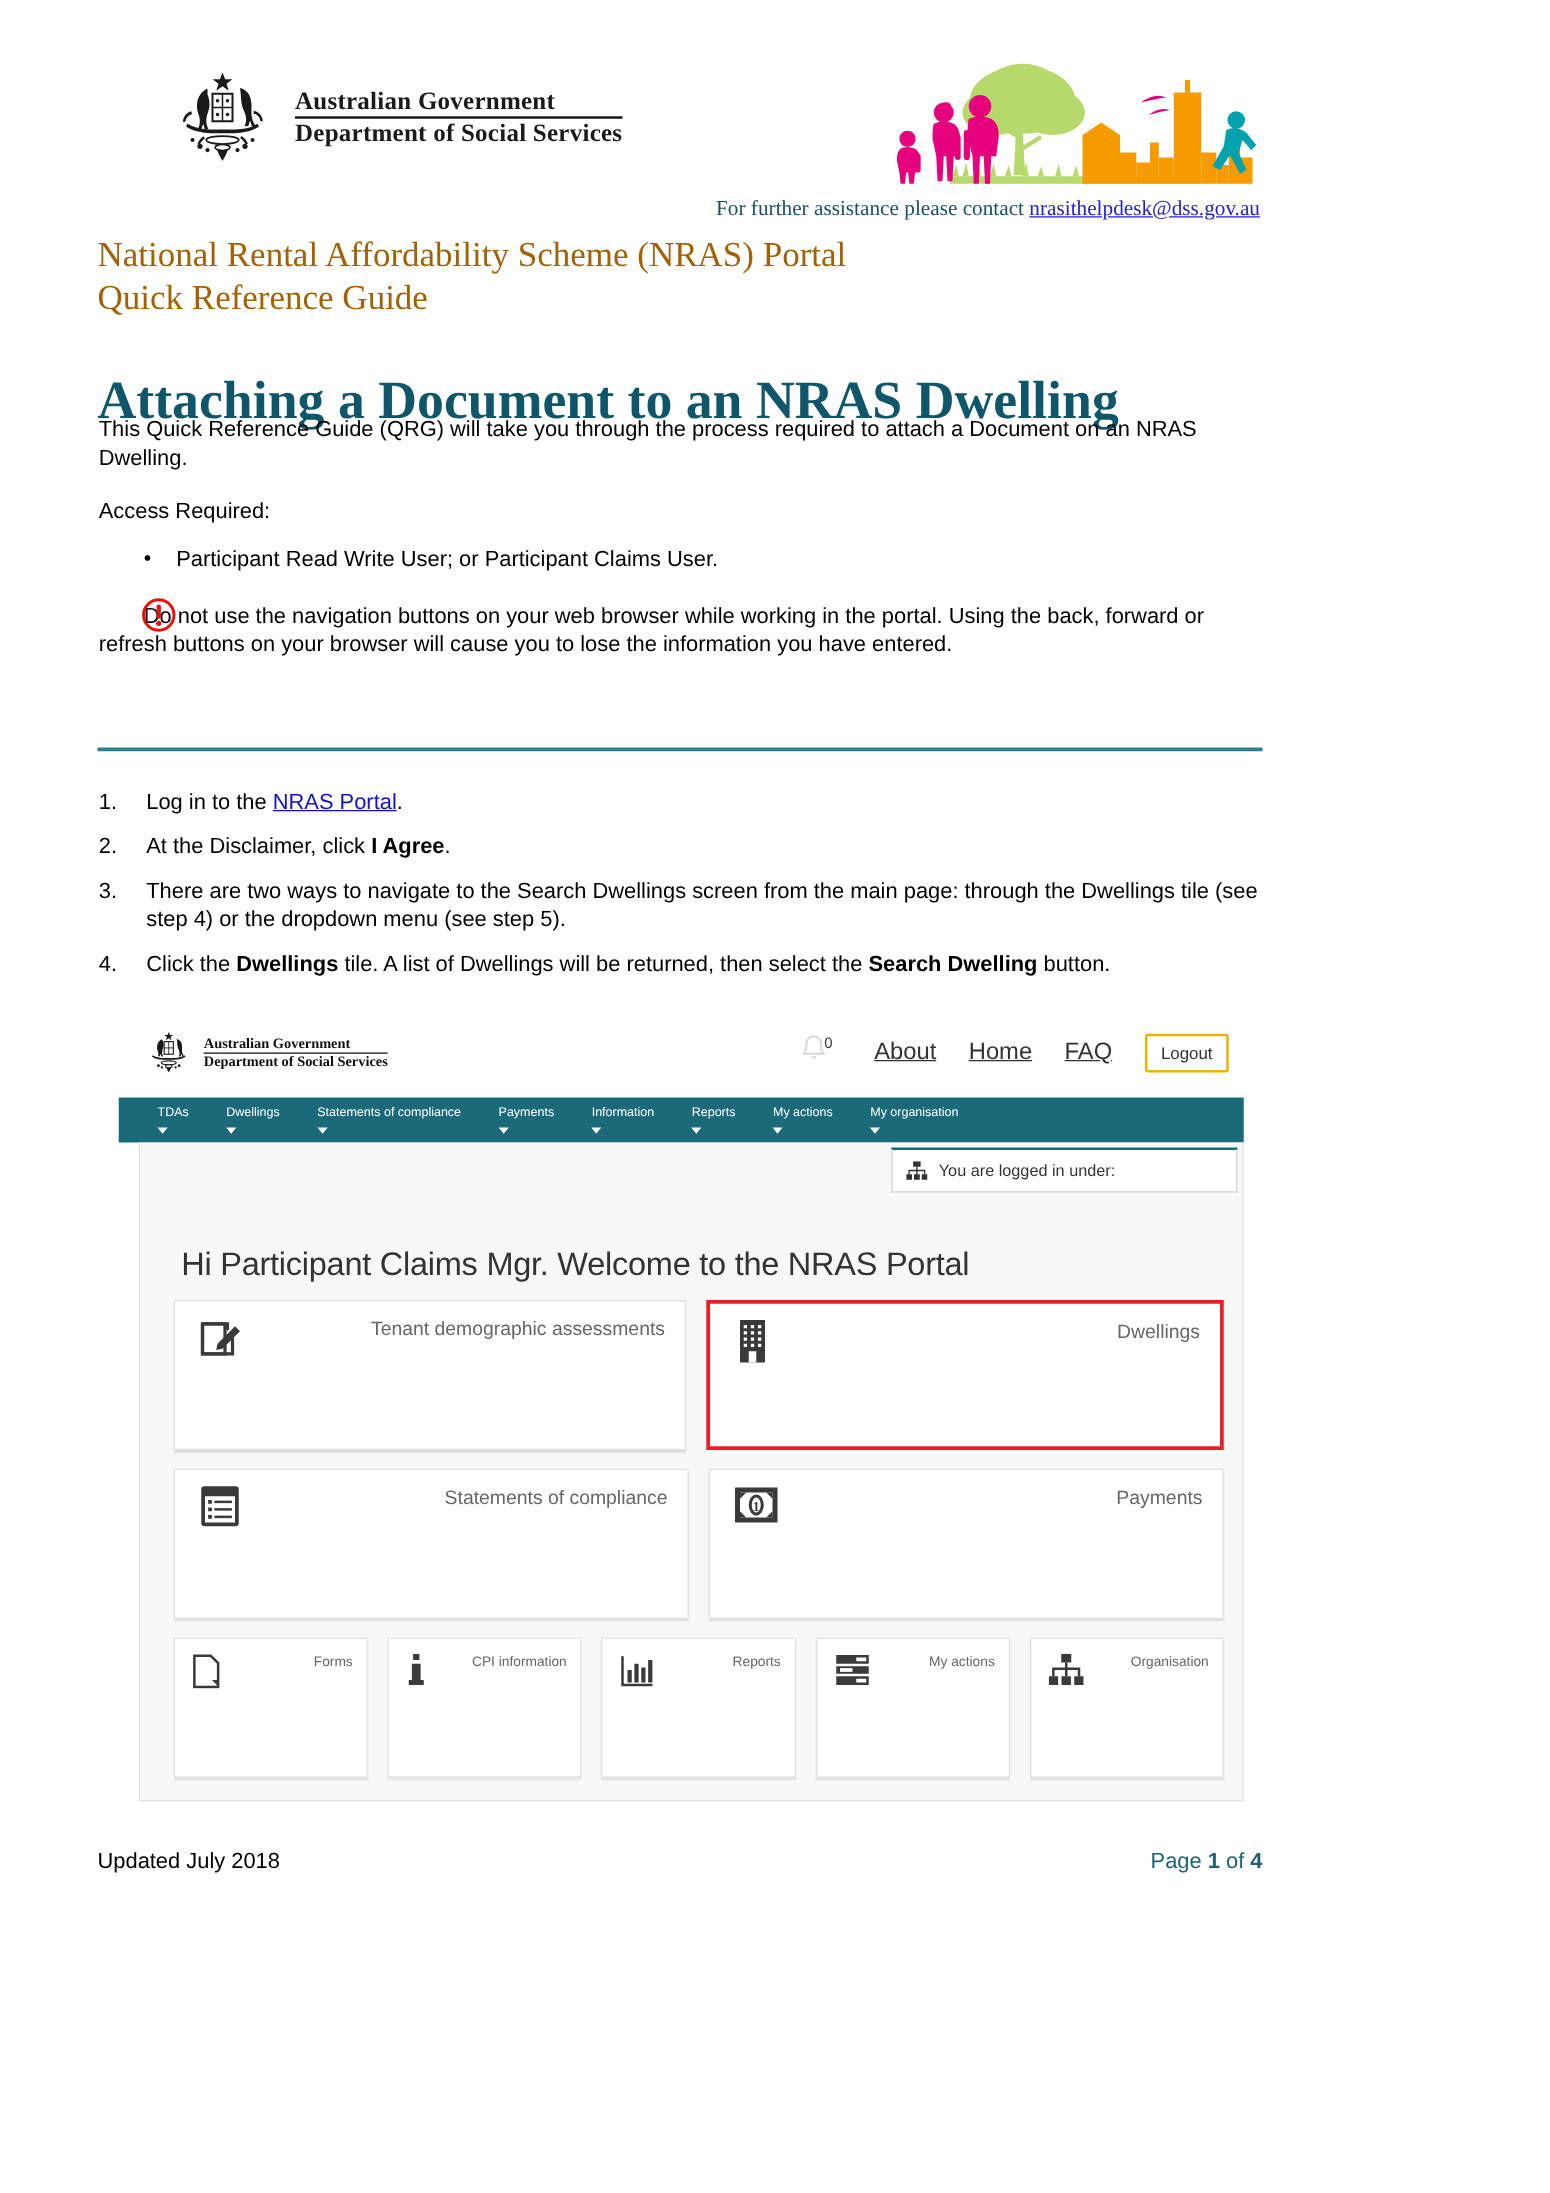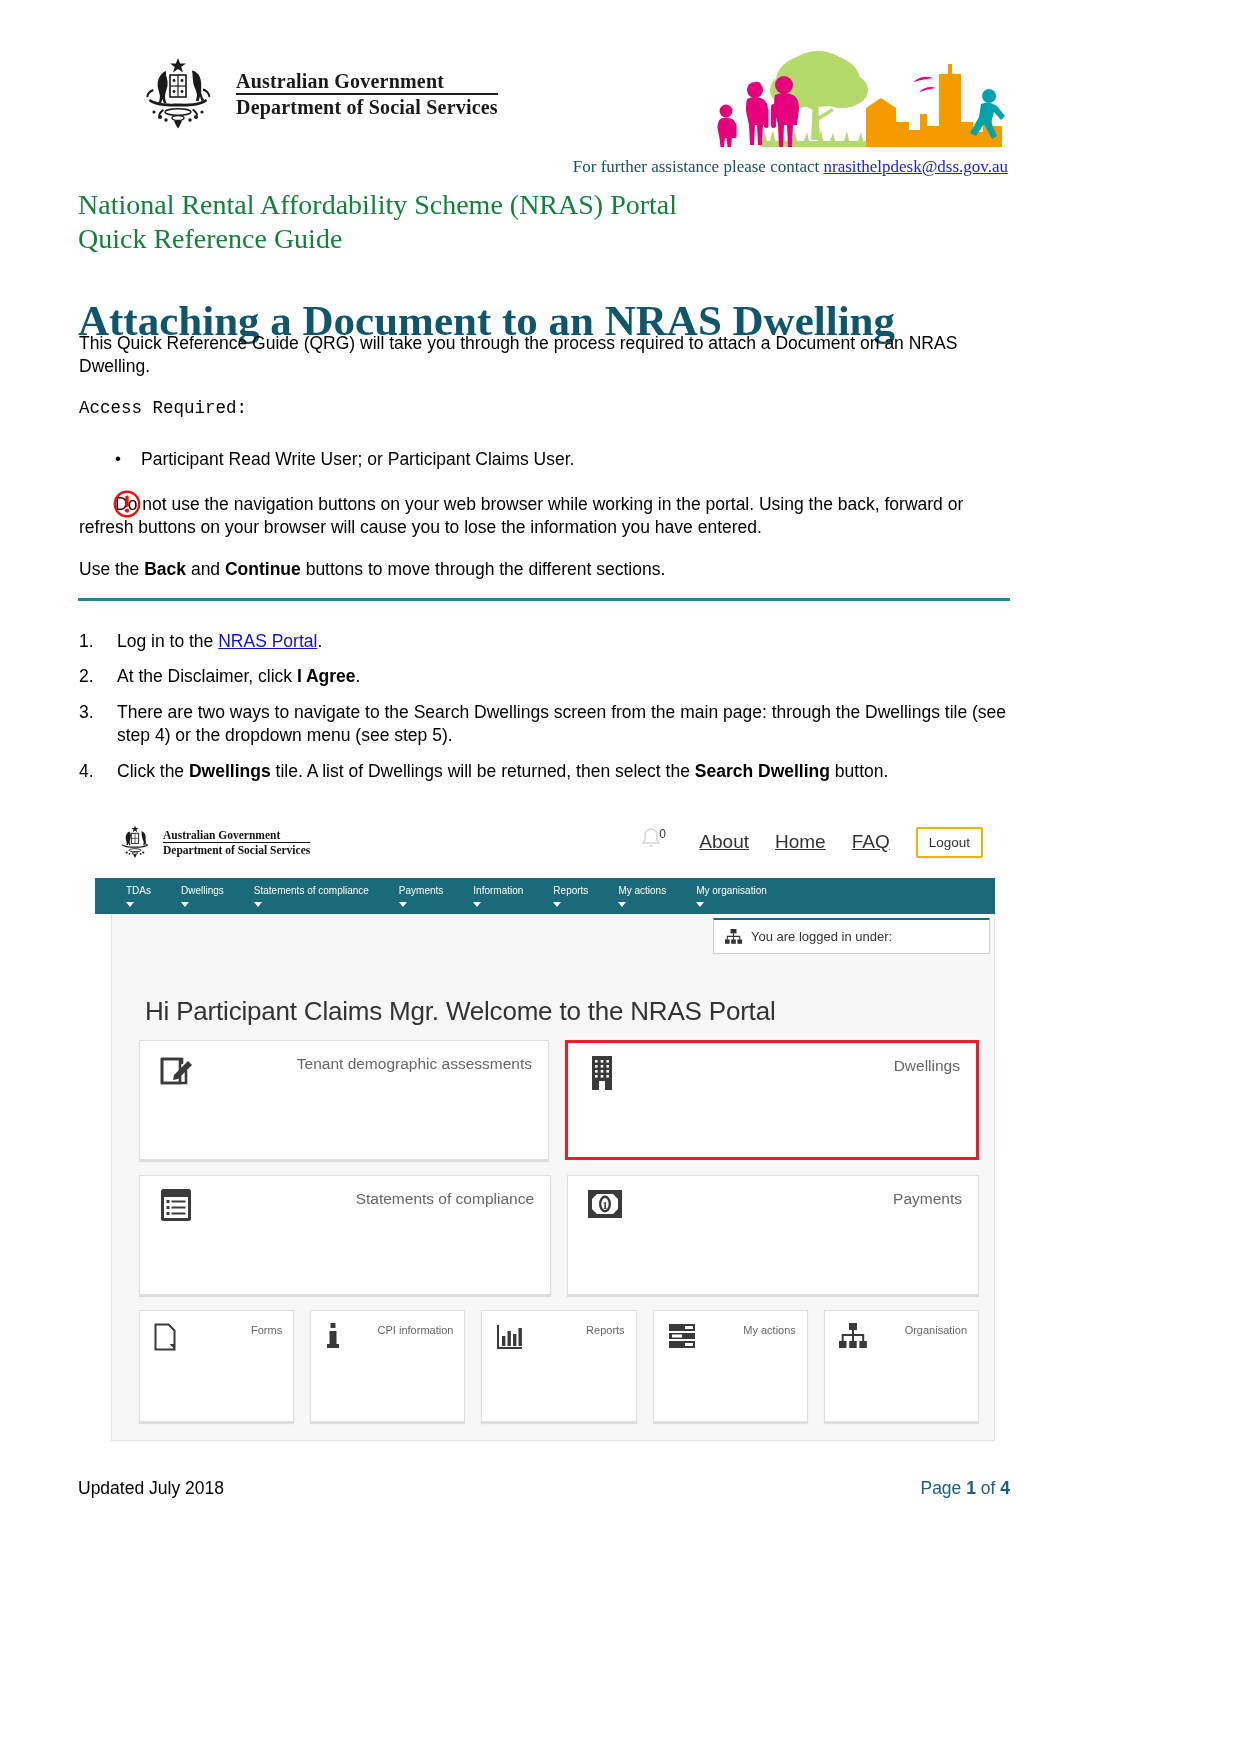--- a/index.html
+++ b/index.html
@@ -85,21 +85,21 @@
   }
 
   
   .subtitle {
     position: absolute;
     left: 78px;
     top: 188px;
     font-family: "Liberation Serif", serif;
     font-size: 28px;
     line-height: 1.22;
-    color: #15803d;
+    color: #a16207;
     white-space: pre-line;
   }
   .main-title {
     position: absolute;
     left: 78px;
     top: 268px;
     font-family: "Liberation Serif", serif;
     font-size: 43px;
     line-height: 1.1;
     color: #10566a;
@@ -110,21 +110,21 @@
   .body-wrap {
     position: absolute;
     left: 79px;
     top: 332px;
     width: 930px;
     font-size: 17.5px;
     line-height: 1.33;
     color: #000;
   }
   .body-wrap p { margin: 0 0 18px 0; }
-  .body-wrap p.tight { margin-bottom: 28px; font-family: Liberation Mono, monospace; }
+  .body-wrap p.tight { margin-bottom: 16px; }
   .bullet-row {
     display: flex;
     margin: 0 0 22px 0;
     padding-left: 36px;
   }
   .bullet-dot {
     width: 26px;
     flex: 0 0 26px;
     font-size: 17px;
     line-height: 1.33;
@@ -482,21 +482,20 @@
     </div>
     <p class="warn-para">
       <span class="warn-icon">
         <svg width="30" height="30" viewBox="0 0 30 30">
           <circle cx="15" cy="15" r="12.2" fill="none" stroke="#e8120c" stroke-width="2.4"></circle>
           <rect x="13.3" y="6.5" width="3.4" height="11.5" rx="1.6" fill="#e8120c"></rect>
           <circle cx="15" cy="21.6" r="2.1" fill="#e8120c"></circle>
         </svg>
       </span><span>Do not use the navigation buttons on your web browser while working in the portal. Using the back, forward or refresh buttons on your browser will cause you to lose the information you have entered.</span>
     </p>
-    <p><span>Use the </span><b>Back</b><span> and </span><b>Continue</b><span> buttons to move through the different sections.</span></p>
   </div>
 
   <div class="divider"></div>
 
   <ol class="steps" style="list-style:none;margin:0;padding:0;">
     <li class="step">
       <span class="step-num">1.</span>
       <span class="step-body"><span>Log in to the </span><a class="link" href="#">NRAS Portal</a><span>.</span></span>
     </li>
     <li class="step">

